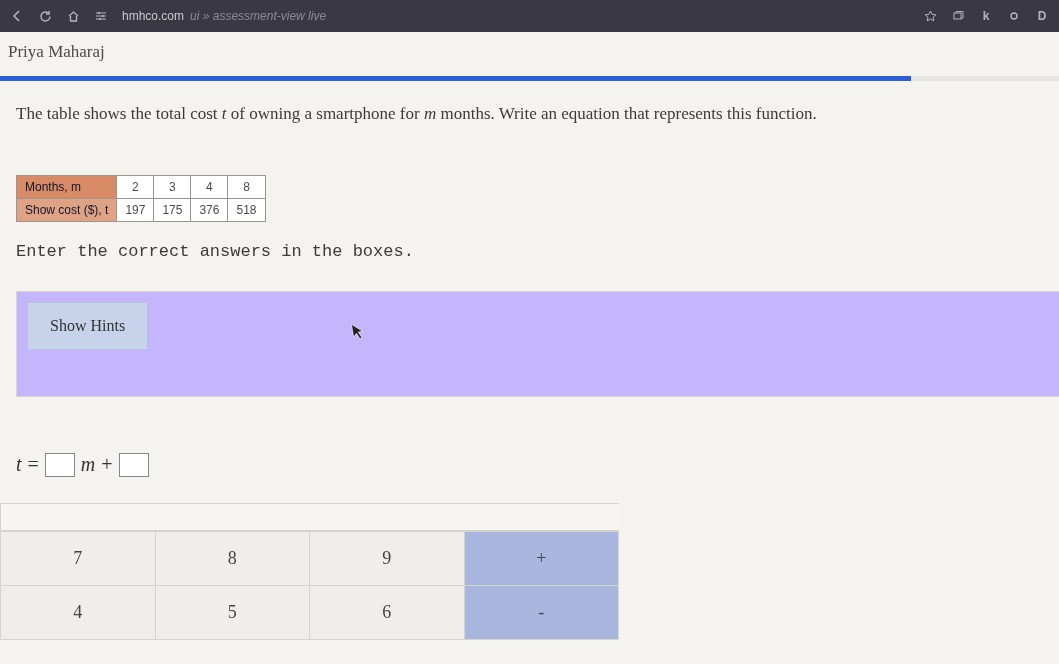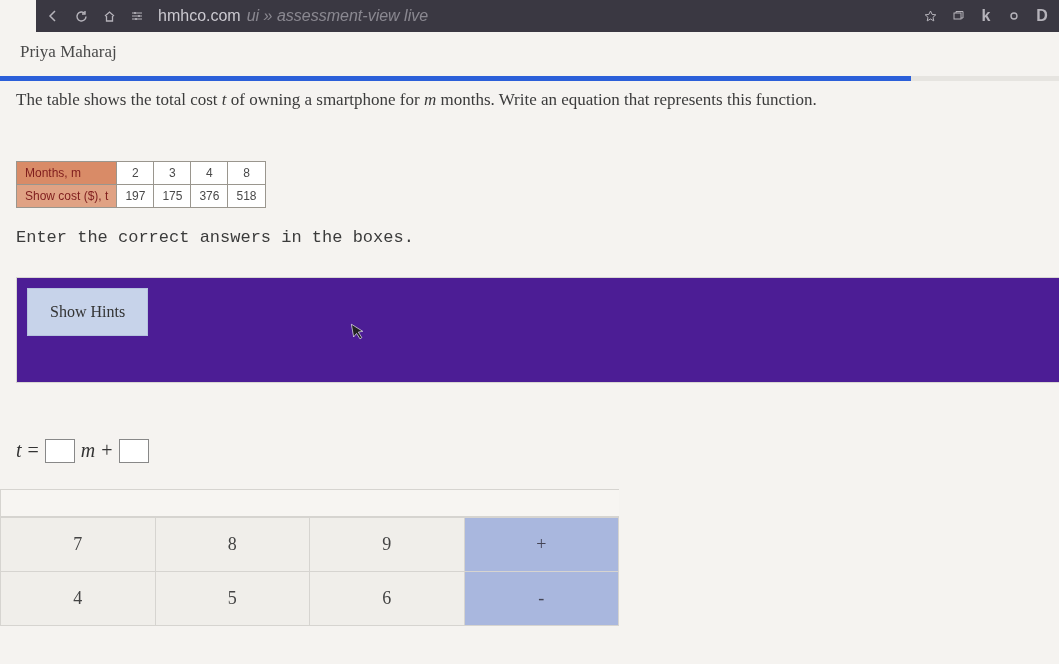--- a/index.html
+++ b/index.html
@@ -12,50 +12,49 @@
       position: relative;
     }
     .browser-bar {
       height: 32px;
       background: #3a3842;
       display: flex;
       align-items: center;
       padding: 0 10px;
       color: #cbc9d0;
       font-family: Arial, sans-serif;
-      font-size: 16px;
+      font-size: 12px;
       gap: 14px;
       justify-content: space-between;
-      margin-left: 36px;
     }
     .bb-left { display: flex; align-items: center; gap: 14px; }
     .bb-right { display: flex; align-items: center; gap: 14px; }
     .bb-icon { width: 14px; height: 14px; display: inline-flex; align-items: center; justify-content: center; opacity: 0.85; }
     .bb-url { display: flex; align-items: center; gap: 6px; }
     .bb-url .path { opacity: 0.55; font-style: italic; }
     .student-name {
-      padding: 10px 8px 8px 20px;
+      padding: 10px 8px 8px 8px;
       font-size: 17px;
       color: #4a4a4a;
       font-family: Georgia, serif;
     }
     .progress-track {
       height: 5px;
       background: #e6e4e0;
       position: relative;
       margin-top: 6px;
     }
     .progress-fill {
       position: absolute;
       left: 0; top: 0;
       height: 100%;
       background: #2b5fd9;
     }
     .content {
-      padding: 6px 16px 0 16px;
+      padding: 20px 16px 0 16px;
     }
     .question {
       font-size: 17px;
       color: #3b3b3b;
       line-height: 1.5;
       font-family: Georgia, serif;
     }
     .question .var { font-style: italic; font-family: 'Times New Roman', serif; }
     .data-table {
       margin-top: 48px;
@@ -65,38 +64,38 @@
     }
     .data-table td, .data-table th {
       border: 1px solid #9a968e;
       padding: 4px 8px;
       text-align: center;
       background: #fff;
       color: #4a4a4a;
     }
     .data-table .row-header {
       background: #d98b67;
-      color: #7f1d1d;
+      color: #0f172a;
       text-align: left;
       padding: 4px 8px;
       font-weight: normal;
       min-width: 95px;
     }
     .data-table .row-header.second { background: #e0a284; }
     .data-table .cell { min-width: 34px; }
     .instruction {
       margin-top: 20px;
       font-size: 17px;
       color: #3b3b3b;
       font-family: Liberation Mono, monospace;
     }
     .hints-box {
       margin-top: 30px;
       border: 1px solid #d8d6d2;
-      background: #4c1d95;
+      background: #c4b5fd;
       padding: 10px;
       padding-bottom: 46px;
       margin-right: -16px;
       border-right: none;
     }
     .show-hints-btn {
       background: #c7d3ea;
       border: 1px solid #b5c3de;
       padding: 14px 22px;
       font-size: 16px;

